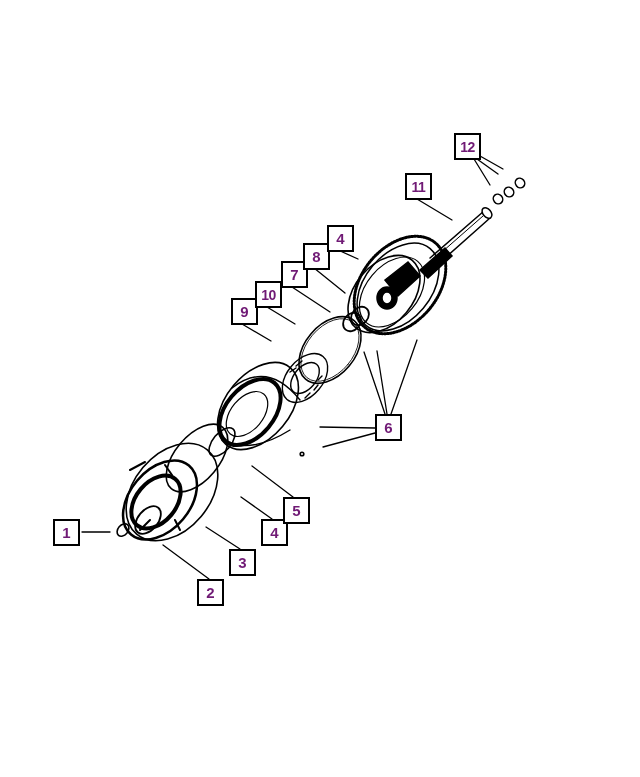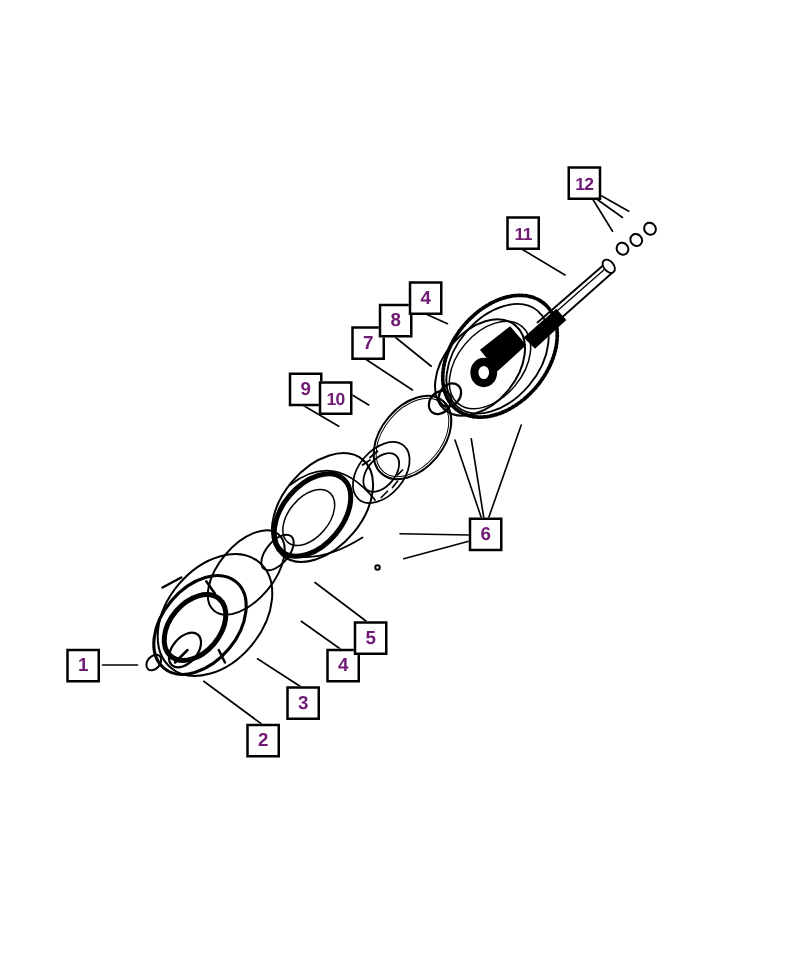--- a/index.html
+++ b/index.html
@@ -108,18 +108,18 @@
   </g>
 </svg>
 
 <div class="callout" style="left:53px;top:519px;">1</div>
 <div class="callout" style="left:197px;top:579px;">2</div>
 <div class="callout" style="left:229px;top:549px;">3</div>
 <div class="callout" style="left:261px;top:519px;">4</div>
 <div class="callout" style="left:283px;top:497px;">5</div>
 <div class="callout" style="left:375px;top:414px;">6</div>
 <div class="callout" style="left:231px;top:298px;">9</div>
-<div class="callout two" style="left:255px;top:281px;margin-top:24px;">10</div>
+<div class="callout two" style="left:255px;top:281px;">10</div>
 <div class="callout" style="left:281px;top:261px;">7</div>
 <div class="callout" style="left:303px;top:243px;">8</div>
 <div class="callout" style="left:327px;top:225px;">4</div>
 <div class="callout two" style="left:405px;top:173px;">11</div>
 <div class="callout two" style="left:454px;top:133px;">12</div>
 
 </body></html>

